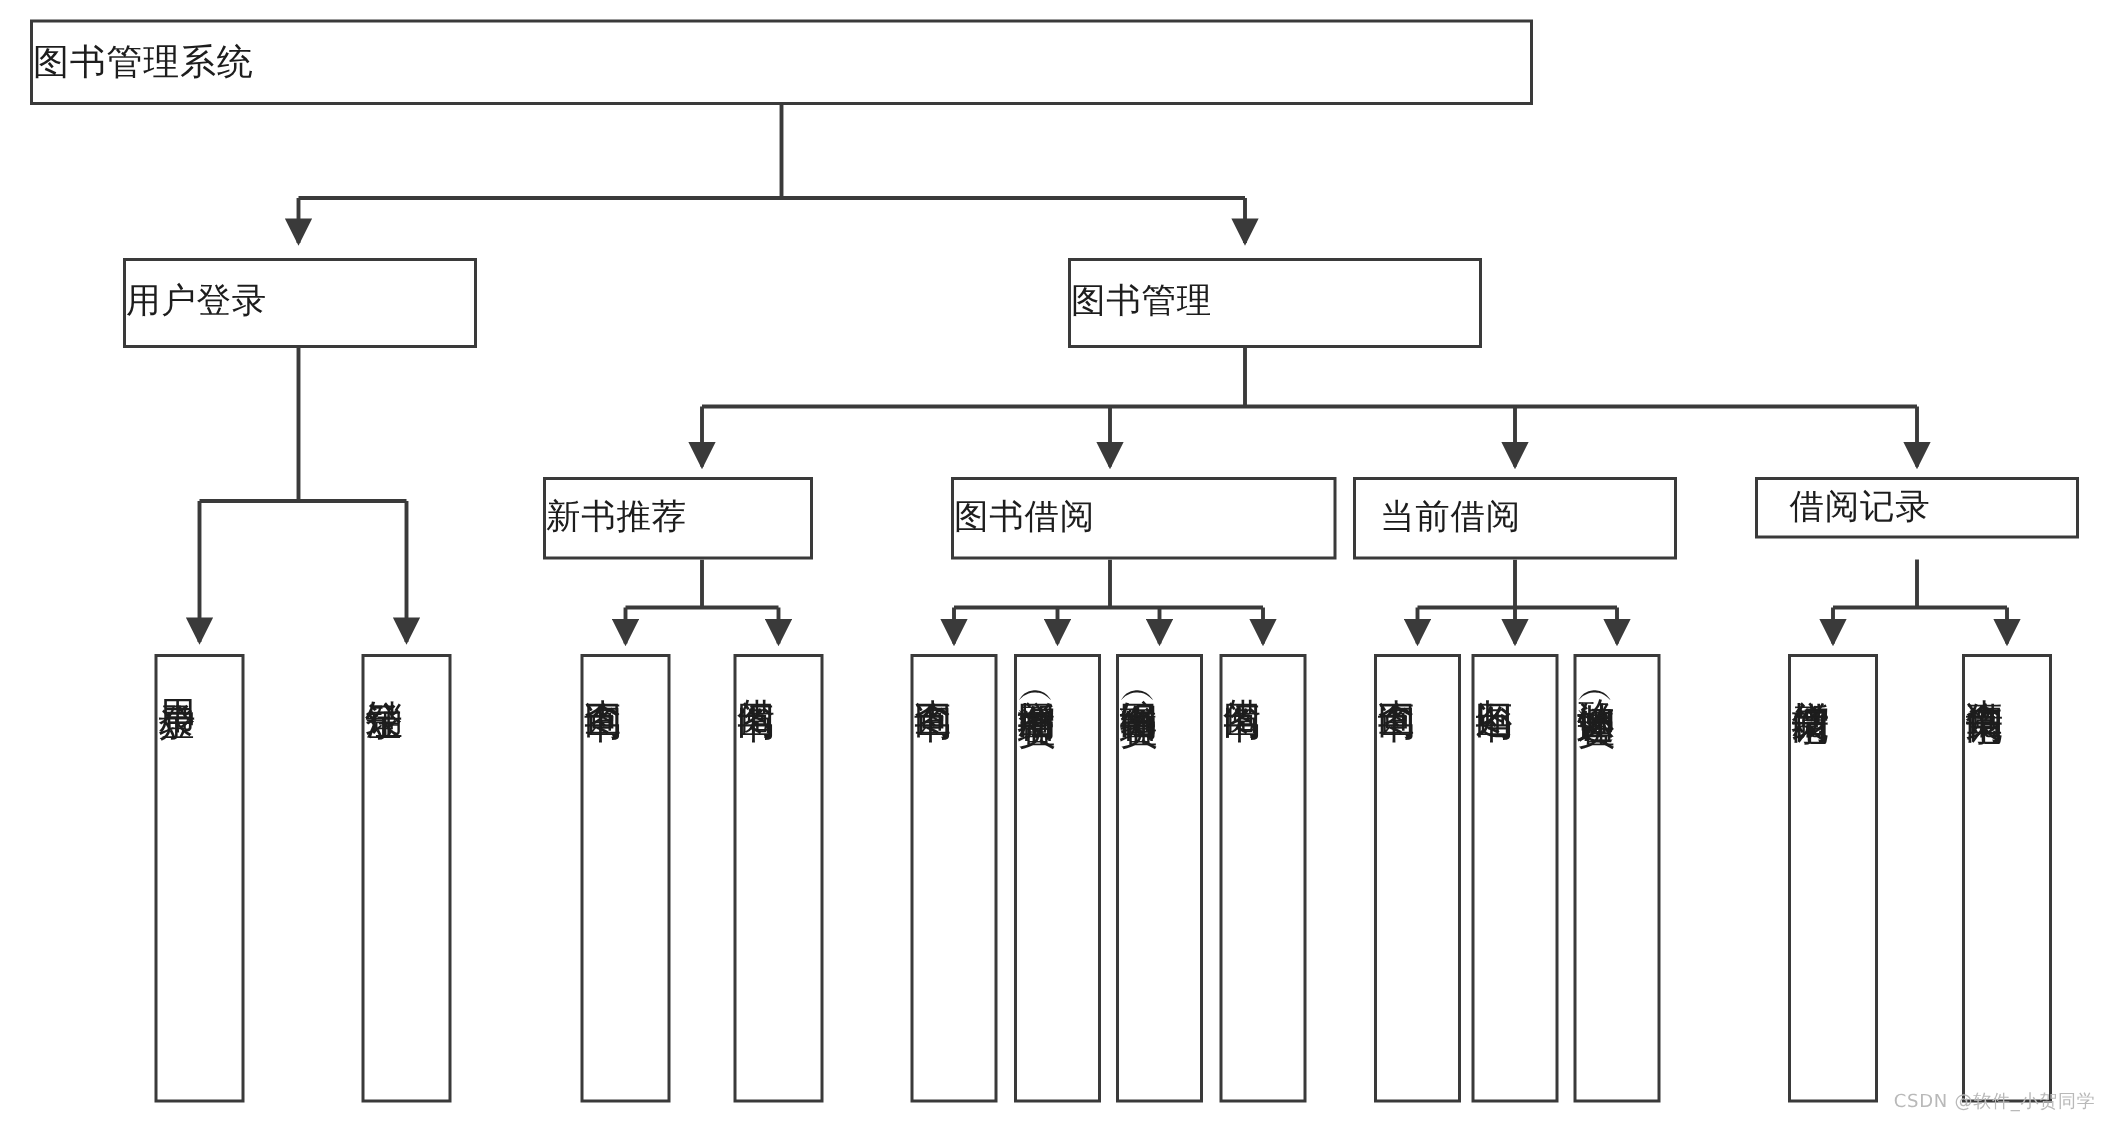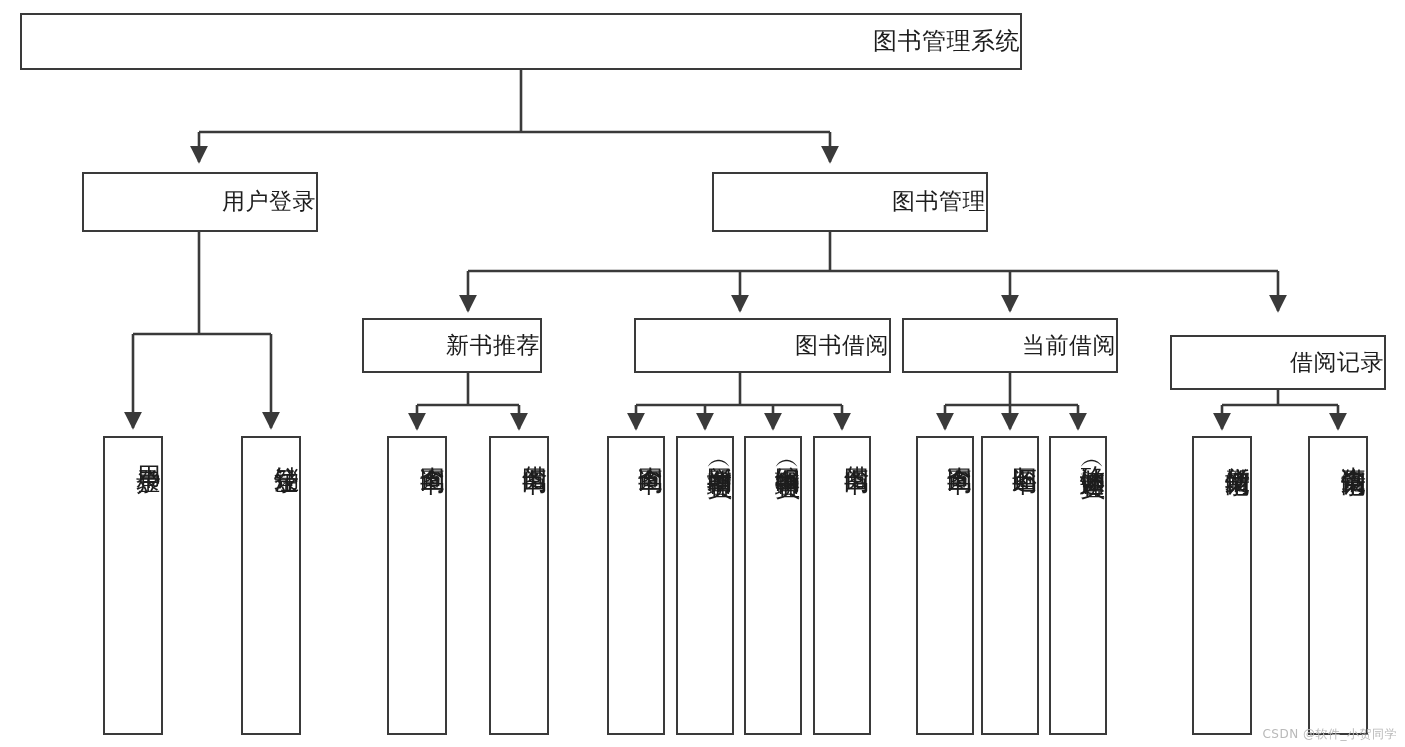--- a/index.html
+++ b/index.html
@@ -26,21 +26,21 @@
     height: 747px;
     pointer-events: none;
   }
   .node {
     position: absolute;
     box-sizing: border-box;
     border: 2.5px solid #3a3a3a;
     background: #ffffff;
     display: flex;
     align-items: center;
-    justify-content: flex-end;
+    justify-content: flex-start;
     color: #1d1d1d;
     z-index: 2;
   }
   .node .lbl {
     display: block;
     text-align: center;
     line-height: 1.12;
     white-space: nowrap;
   }
   
@@ -143,21 +143,21 @@
 
   <div class="node h" style="left:362px; top:318px; width:180px; height:55px;">
     <span class="lbl">新书推荐</span>
   </div>
   <div class="node h" style="left:634px; top:318px; width:257px; height:55px;">
     <span class="lbl">图书借阅</span>
   </div>
   <div class="node h" style="left:902px; top:318px; width:216px; height:55px;padding-left:16px;">
     <span class="lbl">当前借阅</span>
   </div>
-  <div class="node h" style="left:1170px; top:335px; width:216px; height:55px;">
+  <div class="node h" style="left:1170px; top:318px; width:216px; height:41px;padding-left:21px;">
     <span class="lbl">借阅记录</span>
   </div>
 
   <div class="node v" style="left:103px; top:436px; width:60px; height:299px;">
     <span class="lbl">用户登录</span>
   </div>
   <div class="node v" style="left:241px; top:436px; width:60px; height:299px;">
     <span class="lbl">注销登录</span>
   </div>
 

